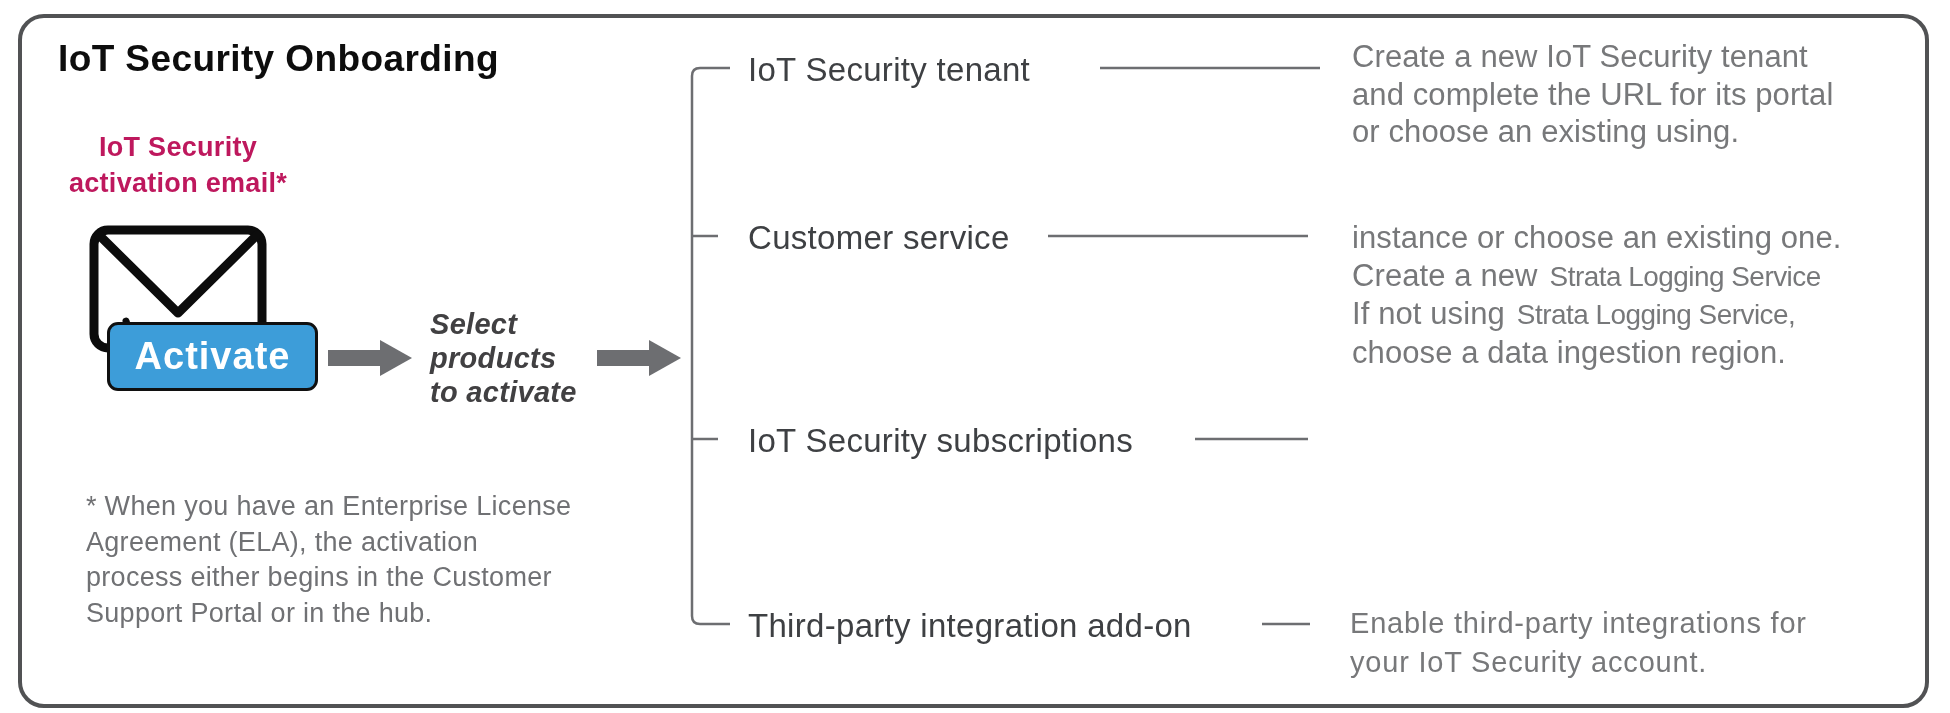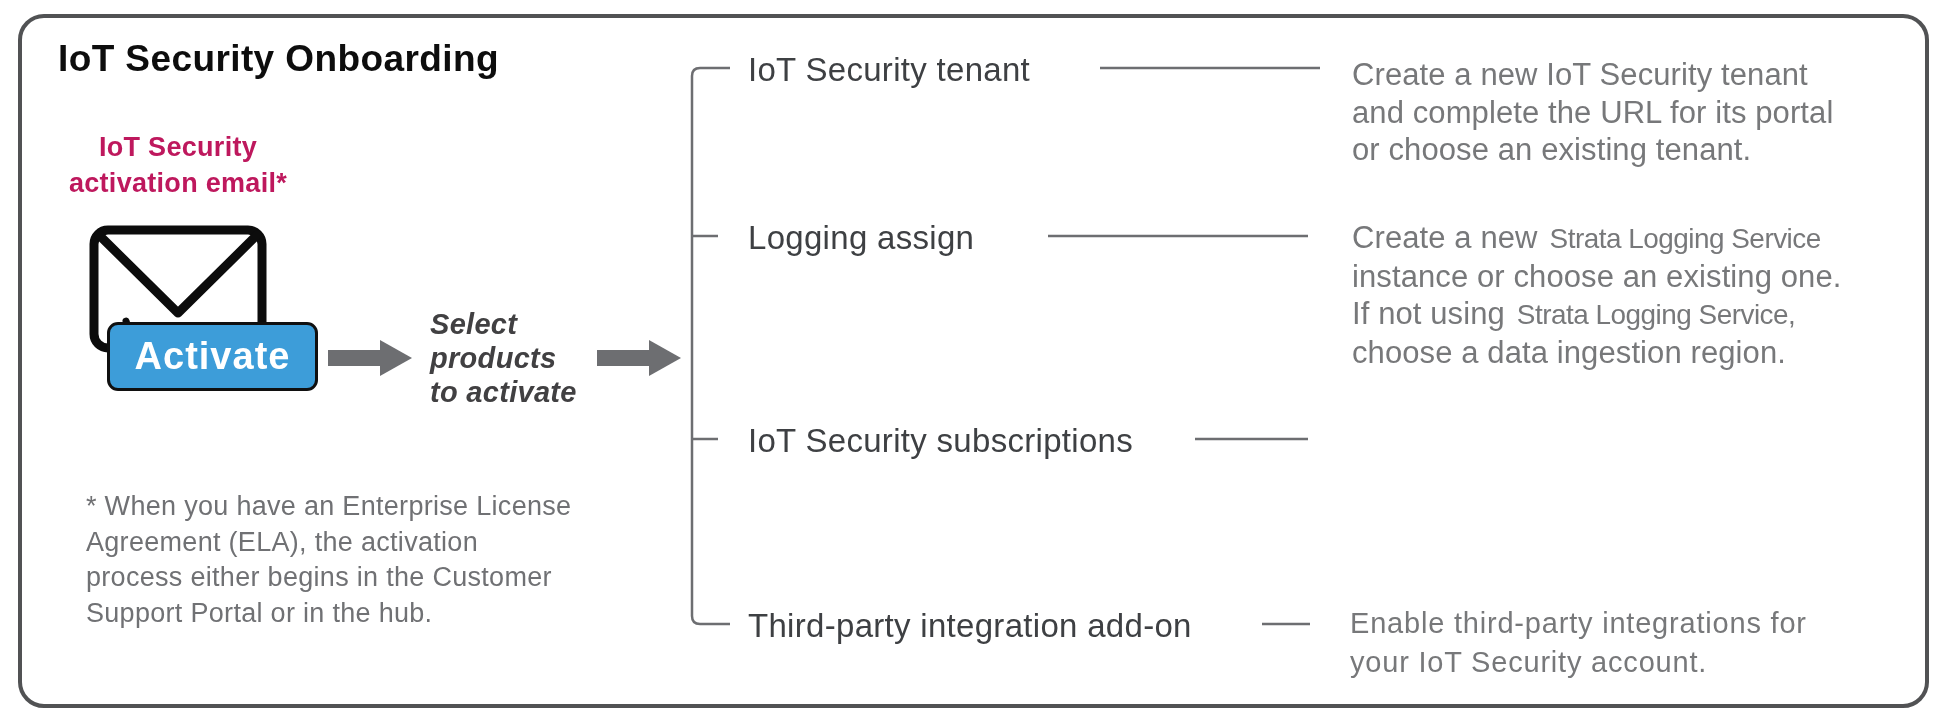--- a/index.html
+++ b/index.html
@@ -42,21 +42,21 @@
   .tree-label {
     position:absolute; left:748px; font-size:33px; font-weight:400;
     color:#3E4043; letter-spacing:0.3px; white-space:nowrap;
   }
   .lbl1 { top:51px; } .lbl2 { top:219px; } .lbl3 { top:422px; } .lbl4 { top:607px; }
   .desc {
     position:absolute; left:1352px; color:#77787A; white-space:nowrap;
   }
   .desc.cond { font-size:31px; font-weight:500; line-height:37.5px; letter-spacing:0.1px; }
   .desc.wide { font-size:29px; font-weight:500; line-height:39px; letter-spacing:0.8px; }
-  .d1 { top:56px; } .d2 { top:219px; line-height:38px; } .d3 { top:420px; } .d4 { top:604px; left:1350px; }
+  .d1 { top:38px; } .d2 { top:219px; line-height:38px; } .d3 { top:420px; } .d4 { top:604px; left:1350px; }
   .product { font-size:0.9em; letter-spacing:-0.5px; margin-left:12px; }
   .footnote {
     position:absolute; left:86px; top:489px;
     font-size:27px; font-weight:500; line-height:35.5px; color:#707174; letter-spacing:0.3px;
   }
 </style>
 </head>
 <body>
 
 <div class="page">
@@ -98,33 +98,33 @@
     <path d="M 730 68 H 700 Q 692 68 692 76 V 616 Q 692 624 700 624 H 730" fill="none" stroke="#6D6E71" stroke-width="2.5"></path>
     <path d="M 692 236 H 718" stroke="#6D6E71" stroke-width="2.5"></path>
     <path d="M 692 439 H 718" stroke="#6D6E71" stroke-width="2.5"></path>
     <path d="M 1100 68 H 1320" stroke="#6D6E71" stroke-width="2.5"></path>
     <path d="M 1048 236 H 1308" stroke="#6D6E71" stroke-width="2.5"></path>
     <path d="M 1195 439 H 1308" stroke="#6D6E71" stroke-width="2.5"></path>
     <path d="M 1262 624 H 1310" stroke="#6D6E71" stroke-width="2.5"></path>
   </svg>
 
   <div class="tree-label lbl1">IoT Security tenant</div>
-  <div class="tree-label lbl2">Logging assign</div>
+  <div class="tree-label lbl2">Customer service</div>
   <div class="tree-label lbl3">IoT Security subscriptions</div>
   <div class="tree-label lbl4">Third-party integration add-on</div>
 
   <div class="desc cond d1">
     <div>Create a new IoT Security tenant</div>
     <div>and complete the URL for its portal</div>
-    <div>or choose an existing tenant.</div>
+    <div>or choose an existing using.</div>
   </div>
 
   <div class="desc cond d2">
+    <div>instance or choose an existing one.</div>
     <div><span>Create a new</span><span class="product">Strata Logging Service</span></div>
-    <div>instance or choose an existing one.</div>
     <div><span>If not using</span><span class="product">Strata Logging Service,</span></div>
     <div>choose a data ingestion region.</div>
   </div>
 
 
   <div class="desc wide d4">
     <div>Enable third-party integrations for</div>
     <div>your IoT Security account.</div>
   </div>
 

